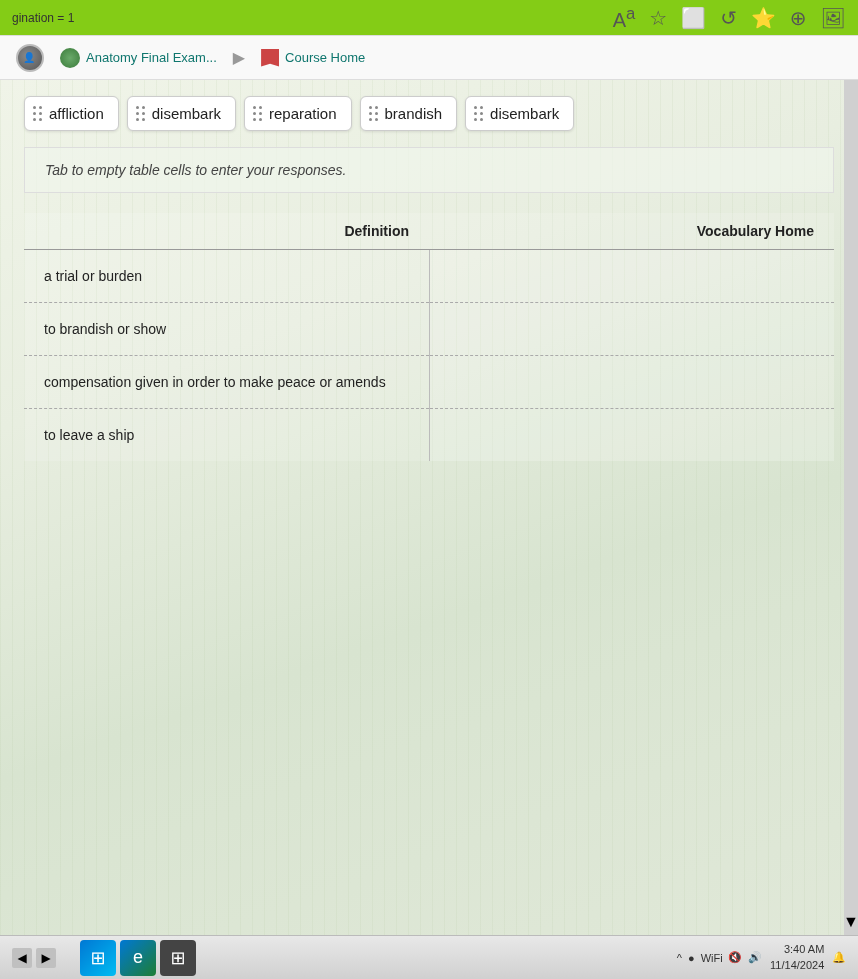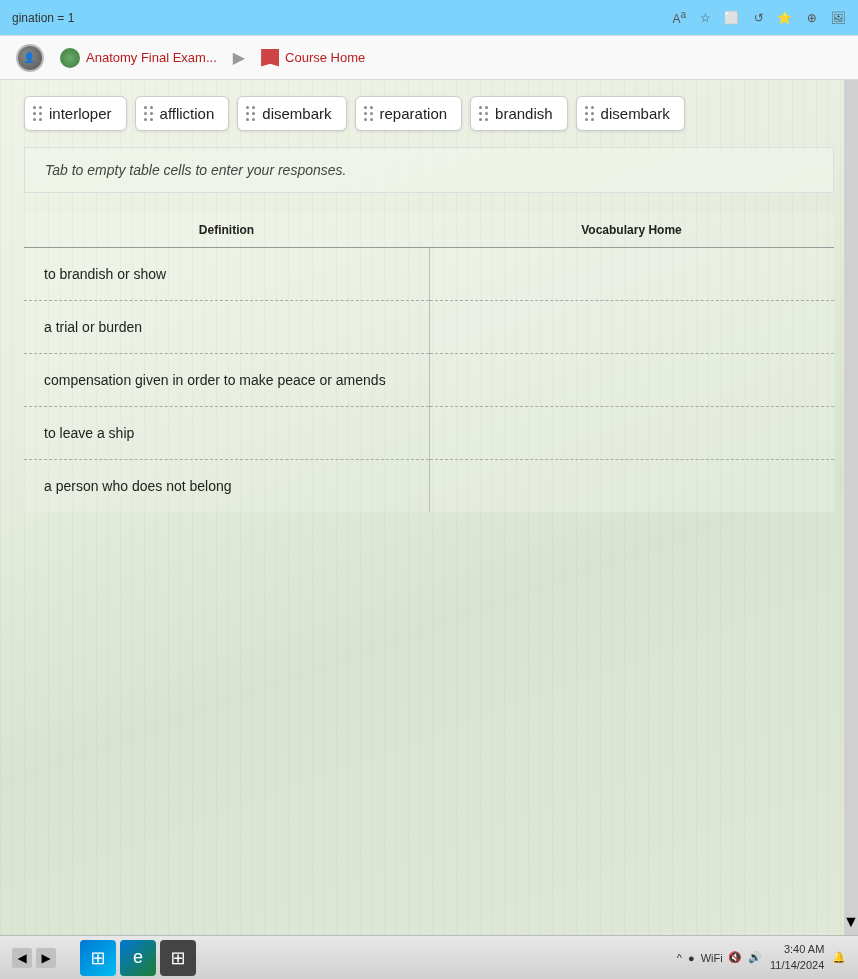--- a/index.html
+++ b/index.html
@@ -7,39 +7,39 @@
       font-family: 'Segoe UI', Arial, sans-serif;
       background: #e8e8e8;
       width: 858px;
       height: 979px;
       overflow: hidden;
       position: relative;
     }
 
     
     .title-bar {
-      background: #7dd3fc;
+      background: #84cc16;
       height: 36px;
       display: flex;
       align-items: center;
       justify-content: space-between;
       padding: 0 12px;
       border-bottom: 1px solid #ddd;
     }
     .title-bar-left {
       font-size: 12px;
       color: #333;
     }
     .title-bar-icons {
       display: flex;
       gap: 14px;
       align-items: center;
     }
     .title-bar-icon {
-      font-size: 12px;
+      font-size: 20px;
       color: #555;
       cursor: pointer;
     }
 
     
     .nav-bar {
       background: #f9f9f9;
       height: 44px;
       display: flex;
       align-items: center;
@@ -57,21 +57,21 @@
       justify-content: center;
       font-size: 10px;
       color: white;
       border: 2px solid #bbb;
     }
     .nav-link {
       display: flex;
       align-items: center;
       gap: 6px;
       font-size: 13px;
-      color: #b91c1c;
+      color: #0f766e;
       cursor: pointer;
     }
     .nav-link .icon-img {
       width: 20px;
       height: 20px;
       border-radius: 50%;
       background: radial-gradient(circle, #6aaa6a, #3a7a3a);
     }
     .nav-link .icon-book {
       width: 18px;
@@ -158,25 +158,25 @@
 
     
     .vocab-table {
       width: 100%;
       border-collapse: collapse;
       position: relative;
       z-index: 1;
       background: rgba(255,255,255,0.15);
     }
     .vocab-table th {
-      font-size: 12px;
+      font-size: 14px;
       font-weight: 700;
       color: #222;
       padding: 10px 20px;
-      text-align: center;
+      text-align: right;
       border-bottom: 1px solid #999;
     }
     .vocab-table th:first-child {
       width: 50%;
     }
     .vocab-table td {
       padding: 18px 20px;
       font-size: 14px;
       color: #222;
       border-bottom: 1px dashed #aaa;
@@ -300,31 +300,20 @@
   <span class="nav-separator">▶</span>
   <div class="nav-link">
     <div class="icon-book"></div>
     <span>Course Home</span>
   </div>
 </div>
 
 <div class="main-content">
 
   <div class="word-chips">
-  <div class="word-chip">
-    <div class="drag-handle">
-      <div class="drag-dot"></div>
-          <div class="drag-dot"></div>
-      <div class="drag-dot"></div>
-          <div class="drag-dot"></div>
-      <div class="drag-dot"></div>
-          <div class="drag-dot"></div>
-    </div>
-    <span>interloper</span>
-  </div>
       <div class="word-chip">
     <div class="drag-handle">
       <div class="drag-dot"></div>
           <div class="drag-dot"></div>
       <div class="drag-dot"></div>
           <div class="drag-dot"></div>
       <div class="drag-dot"></div>
           <div class="drag-dot"></div>
     </div>
     <span>affliction</span>
@@ -381,39 +370,35 @@
 
   <table class="vocab-table">
     <thead>
       <tr>
         <th>Definition</th>
         <th>Vocabulary Home</th>
       </tr>
     </thead>
     <tbody id="table-body">
     <tr>
-    <td>to brandish or show</td>
+    <td>a trial or burden</td>
     <td class="answer-cell"></td>
   </tr>
         <tr>
-    <td>a trial or burden</td>
+    <td>to brandish or show</td>
     <td class="answer-cell"></td>
   </tr>
         <tr>
     <td>compensation given in order to make peace or amends</td>
     <td class="answer-cell"></td>
   </tr>
         <tr>
     <td>to leave a ship</td>
     <td class="answer-cell"></td>
   </tr>
-        <tr>
-    <td>a person who does not belong</td>
-    <td class="answer-cell"></td>
-  </tr>
       </tbody>
   </table>
 
 </div>
 
 <div class="side-scroll-right">▼</div>
 
 <div class="taskbar">
   <div class="taskbar-left">
     <div class="nav-arrows">

